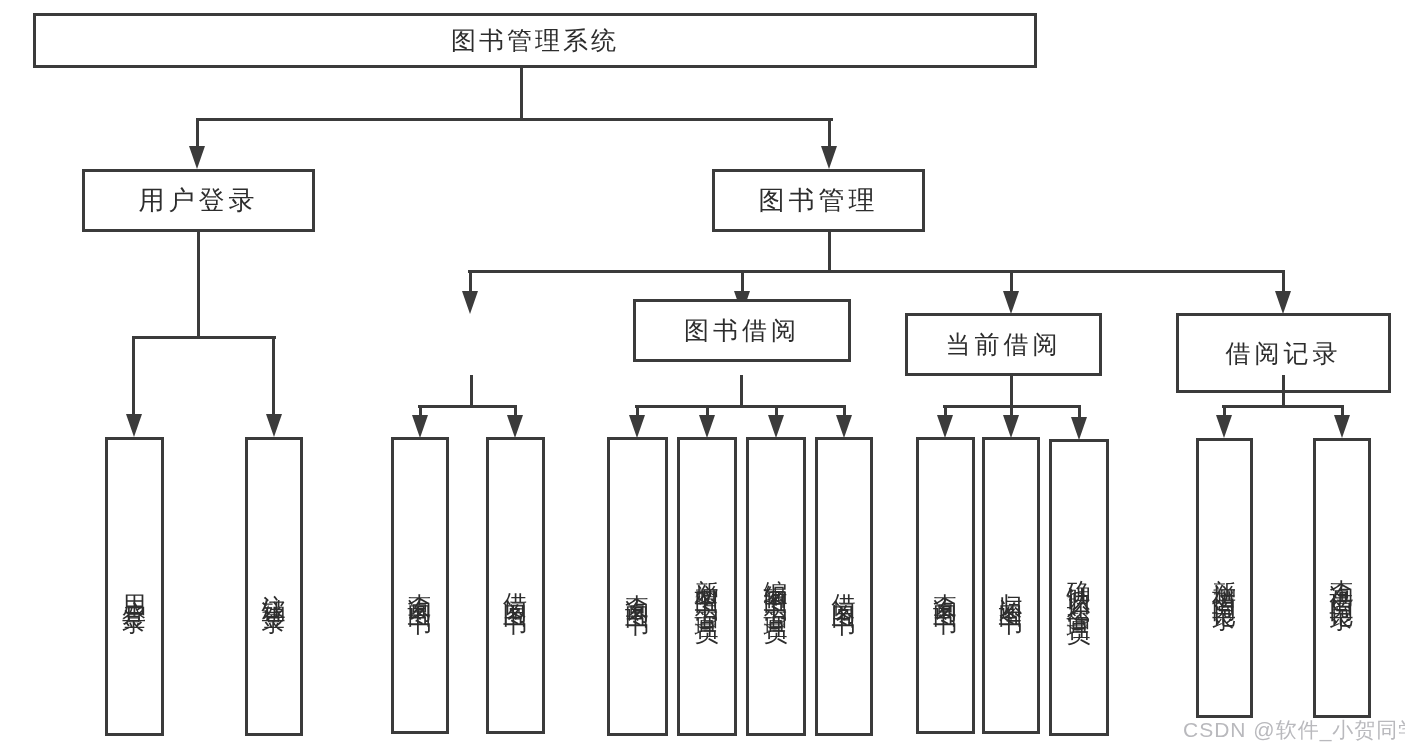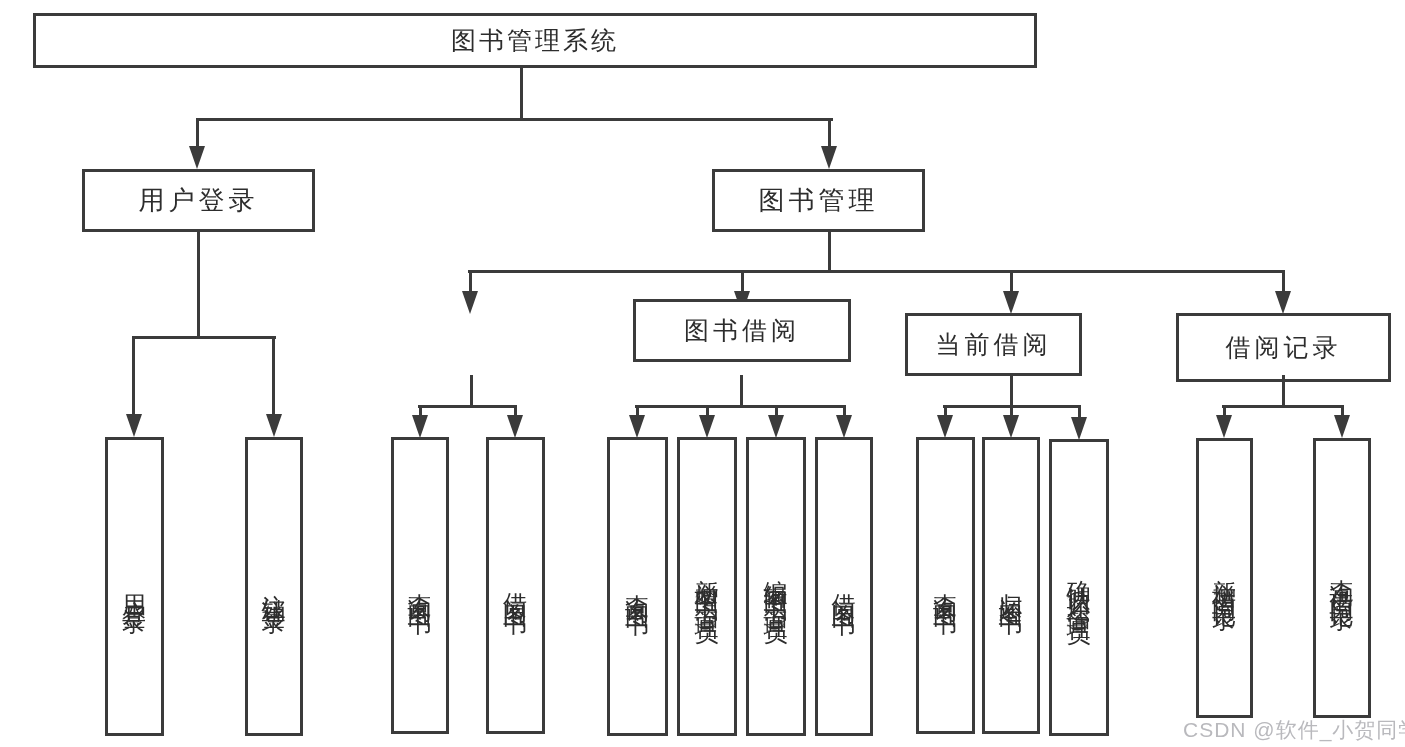--- a/index.html
+++ b/index.html
@@ -96,24 +96,24 @@
   <div class="vline" style="left:741px; top:272px; height:21px;"></div>
   <div class="tri" style="left:734px; top:291px;"></div>
   <div class="vline" style="left:1010px; top:272px; height:21px;"></div>
   <div class="tri" style="left:1003px; top:291px;"></div>
   <div class="vline" style="left:1282px; top:272px; height:21px;"></div>
   <div class="tri" style="left:1275px; top:291px;"></div>
 
   <div class="box lvl3" style="left:633px; top:299px; width:218px; height:63px;">
     <span>图书借阅</span>
   </div>
-  <div class="box lvl3" style="left:905px; top:313px; width:177px; height:63px;">
+  <div class="box lvl3" style="left:905px; top:313px; width:197px; height:63px;">
     <span>当前借阅</span>
   </div>
-  <div class="box lvl3" style="left:1176px; top:313px; width:215px; height:69px;">
+  <div class="box lvl3" style="left:1176px; top:313px; width:215px; height:80px;">
     <span>借阅记录</span>
   </div>
 
   <div class="vline" style="left:470px; top:375px; height:32px;"></div>
   <div class="hline" style="left:418px; top:405px; width:99px;"></div>
   <div class="vline" style="left:419px; top:407px; height:10px;"></div>
   <div class="tri" style="left:412px; top:415px;"></div>
   <div class="vline" style="left:514px; top:407px; height:10px;"></div>
   <div class="tri" style="left:507px; top:415px;"></div>
 

